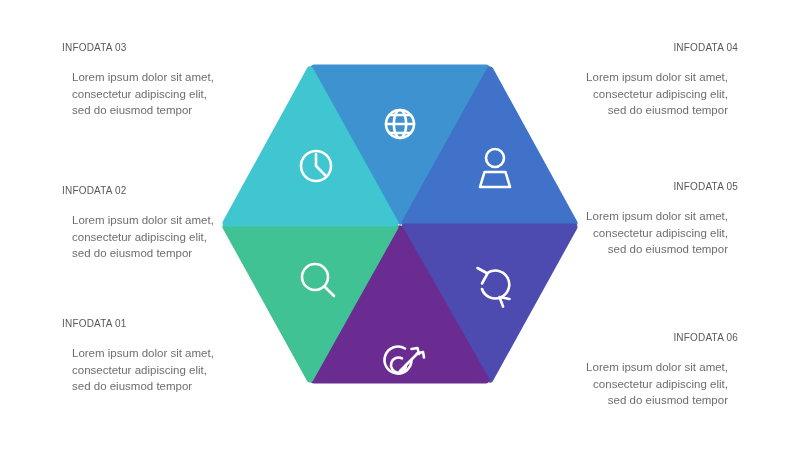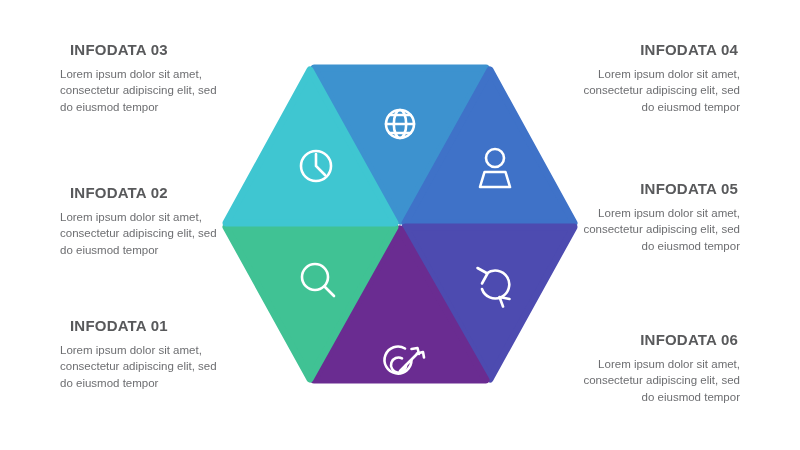--- a/index.html
+++ b/index.html
@@ -19,32 +19,32 @@
     width:364px; height:356px;
   }
   .diagram svg{display:block;width:100%;height:100%;}
 
   
   .info{
     position:absolute;
     width:176px;
   }
   .info .title{
-    font-size:15px;
-    font-weight:bold;
+    font-size:10px;
+    font-weight:normal;
     color:#58595b;
     letter-spacing:.2px;
-    margin:0 0 7px 8px;
+    margin:0 0 7px 0;
     line-height:1.1;
   }
   .info .desc{
     font-size:11.5px;
     color:#6d6e71;
     line-height:1.45;
-    margin:4px;
+    margin:16px;
   }
   .info.left{ text-align:left; left:56px; }
   .info.right{ text-align:right; left:568px; }
   .info.left .title{ padding-left:6px; }
   .info.right .title{ padding-right:6px; }
 
   .pos-03{ top:42px; }
   .pos-02{ top:185px; }
   .pos-01{ top:318px; }
   .pos-04{ top:42px; }

